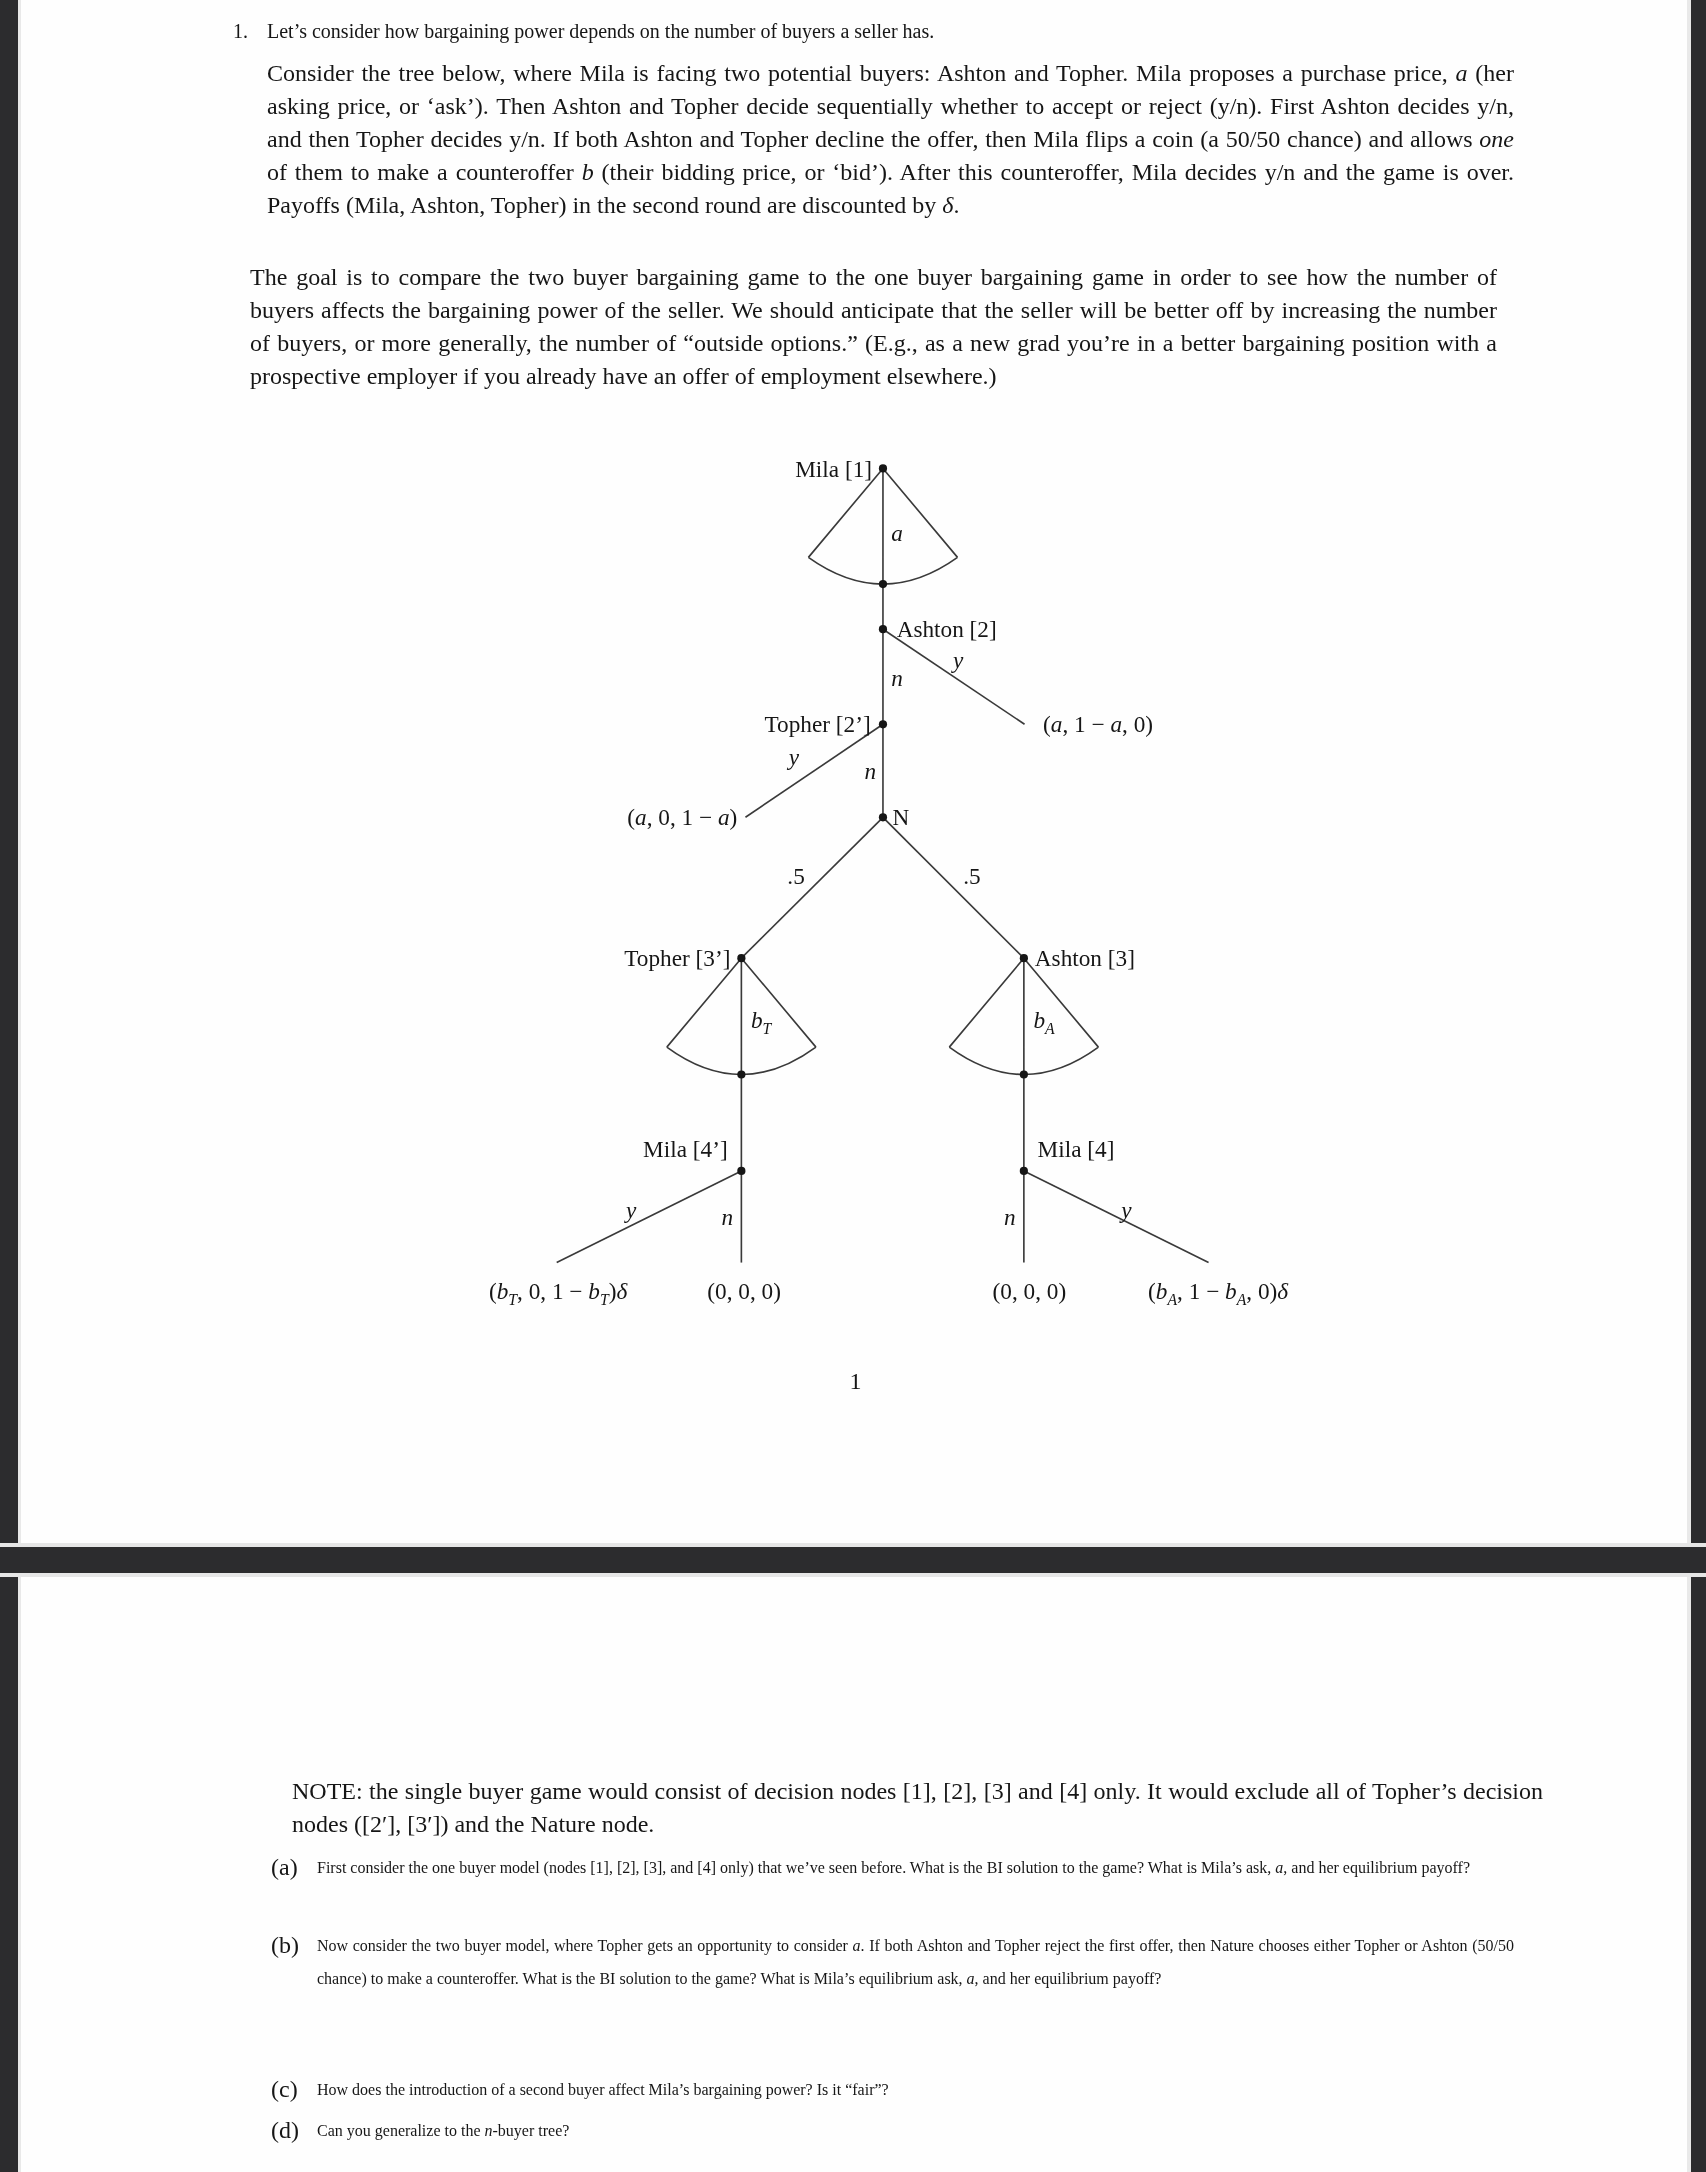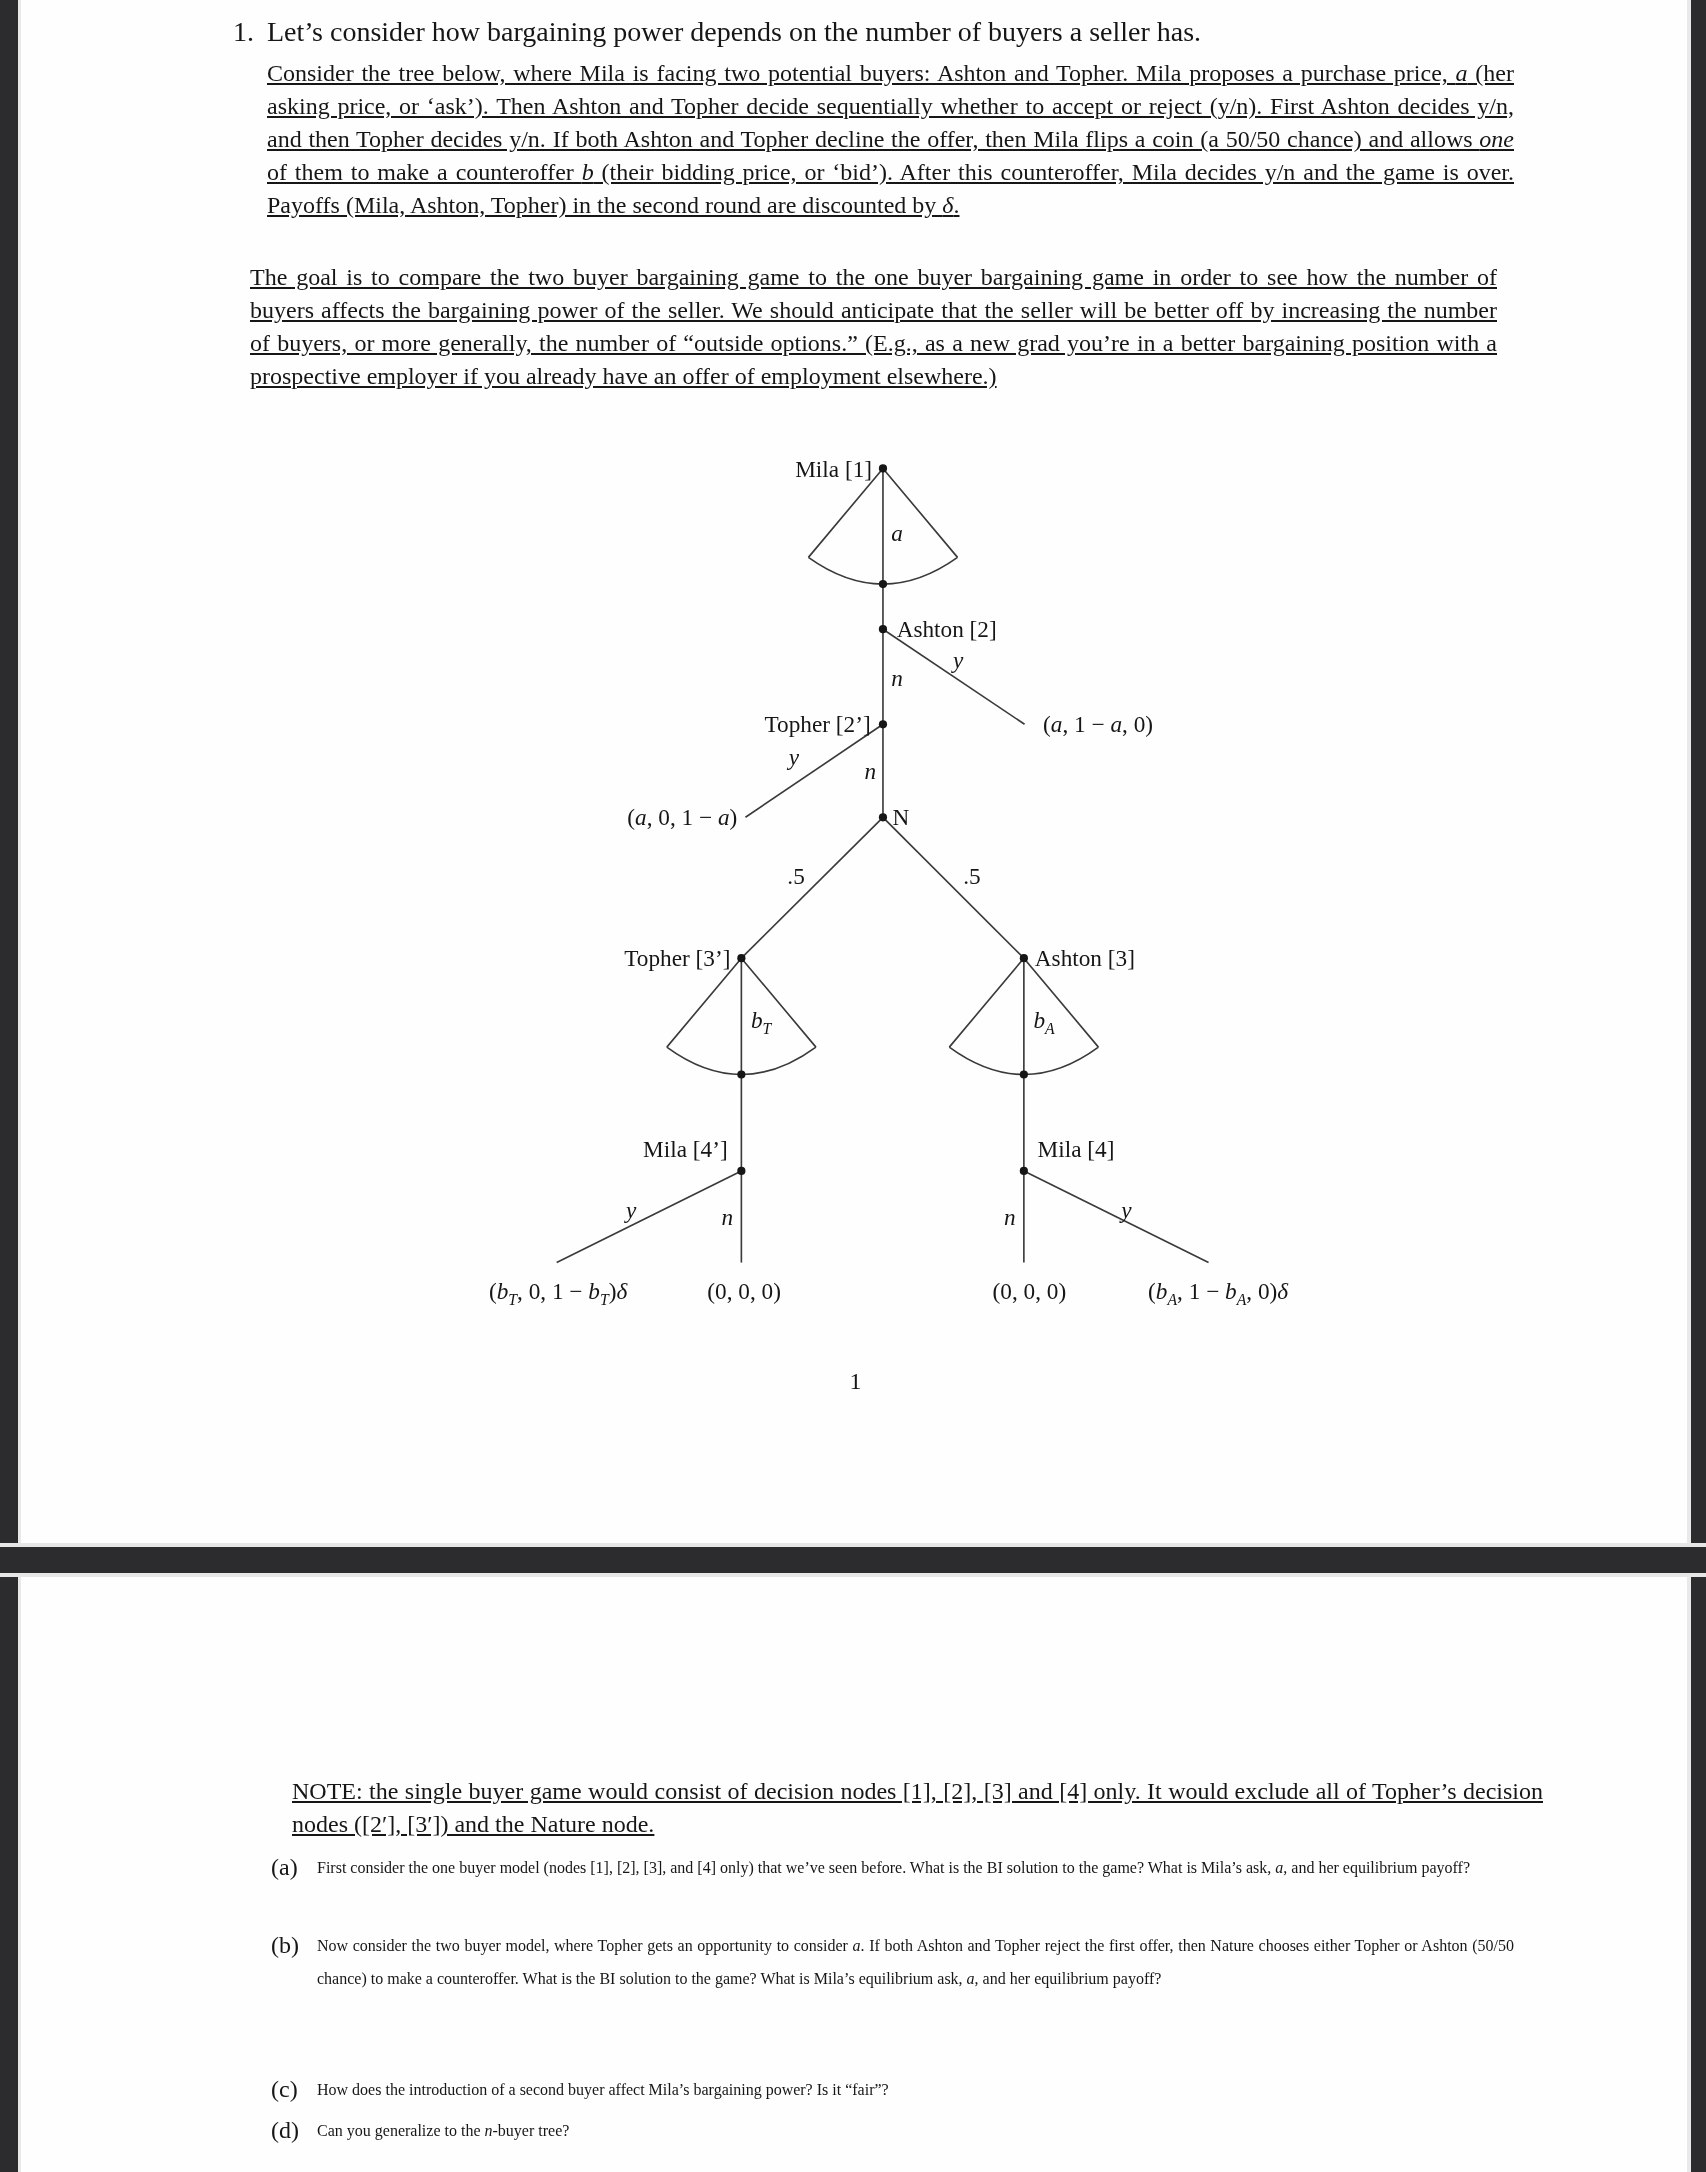--- a/index.html
+++ b/index.html
@@ -12,22 +12,22 @@
   .strip{position:absolute;background:#2c2c2e;z-index:5;}
   .strip-left{left:0;top:0;width:18px;height:2172px;}
   .strip-right{left:1691px;top:0;width:15px;height:2172px;}
   .edgeline{position:absolute;background:#e9e9e9;z-index:4;}
   .edge-left{left:18px;top:0;width:3.4px;height:2172px;}
   .edge-right{left:1687px;top:0;width:4.1px;height:2172px;}
   .band{position:absolute;left:0;top:1547px;width:1706px;height:26px;background:#2c2c2e;z-index:6;}
   .band-top{position:absolute;left:0;top:1543px;width:1706px;height:4.1px;background:#e6e6e6;z-index:6;}
   .band-bot{position:absolute;left:0;top:1573px;width:1706px;height:4.1px;background:#e6e6e6;z-index:6;}
 
-  .txt{position:absolute;font-size:24px;line-height:33px;text-align:justify;text-decoration:underline;}
-  .intro-row{position:absolute;left:233px;top:15px;width:1286px;font-size:28px;line-height:33px;}
+  .txt{position:absolute;font-size:24px;line-height:33px;text-align:justify;}
+  .intro-row{position:absolute;left:233px;top:15px;width:1286px;font-size:20px;line-height:33px;}
   .intro-num{display:inline-block;width:34px;}
   .para-1{left:267px;top:57px;width:1247px;}
   .para-2{left:250px;top:261px;width:1247px;}
   .note-para{left:262px;top:1775px;width:1251px;margin-left:30px;}
   .enum-label{position:absolute;left:271px;width:42px;font-size:24px;line-height:33px;}
   .enum-text{position:absolute;left:317px;width:1197px;font-size:16px;line-height:33px;text-align:justify;}
   .la{top:1851px;} .ta{top:1851px;}
   .lb{top:1929px;} .tb{top:1929px;font-family:Liberation Serif, serif;}
   .lc{top:2073px;} .tc{top:2073px;}
   .ld{top:2114px;} .td{top:2114px;}

